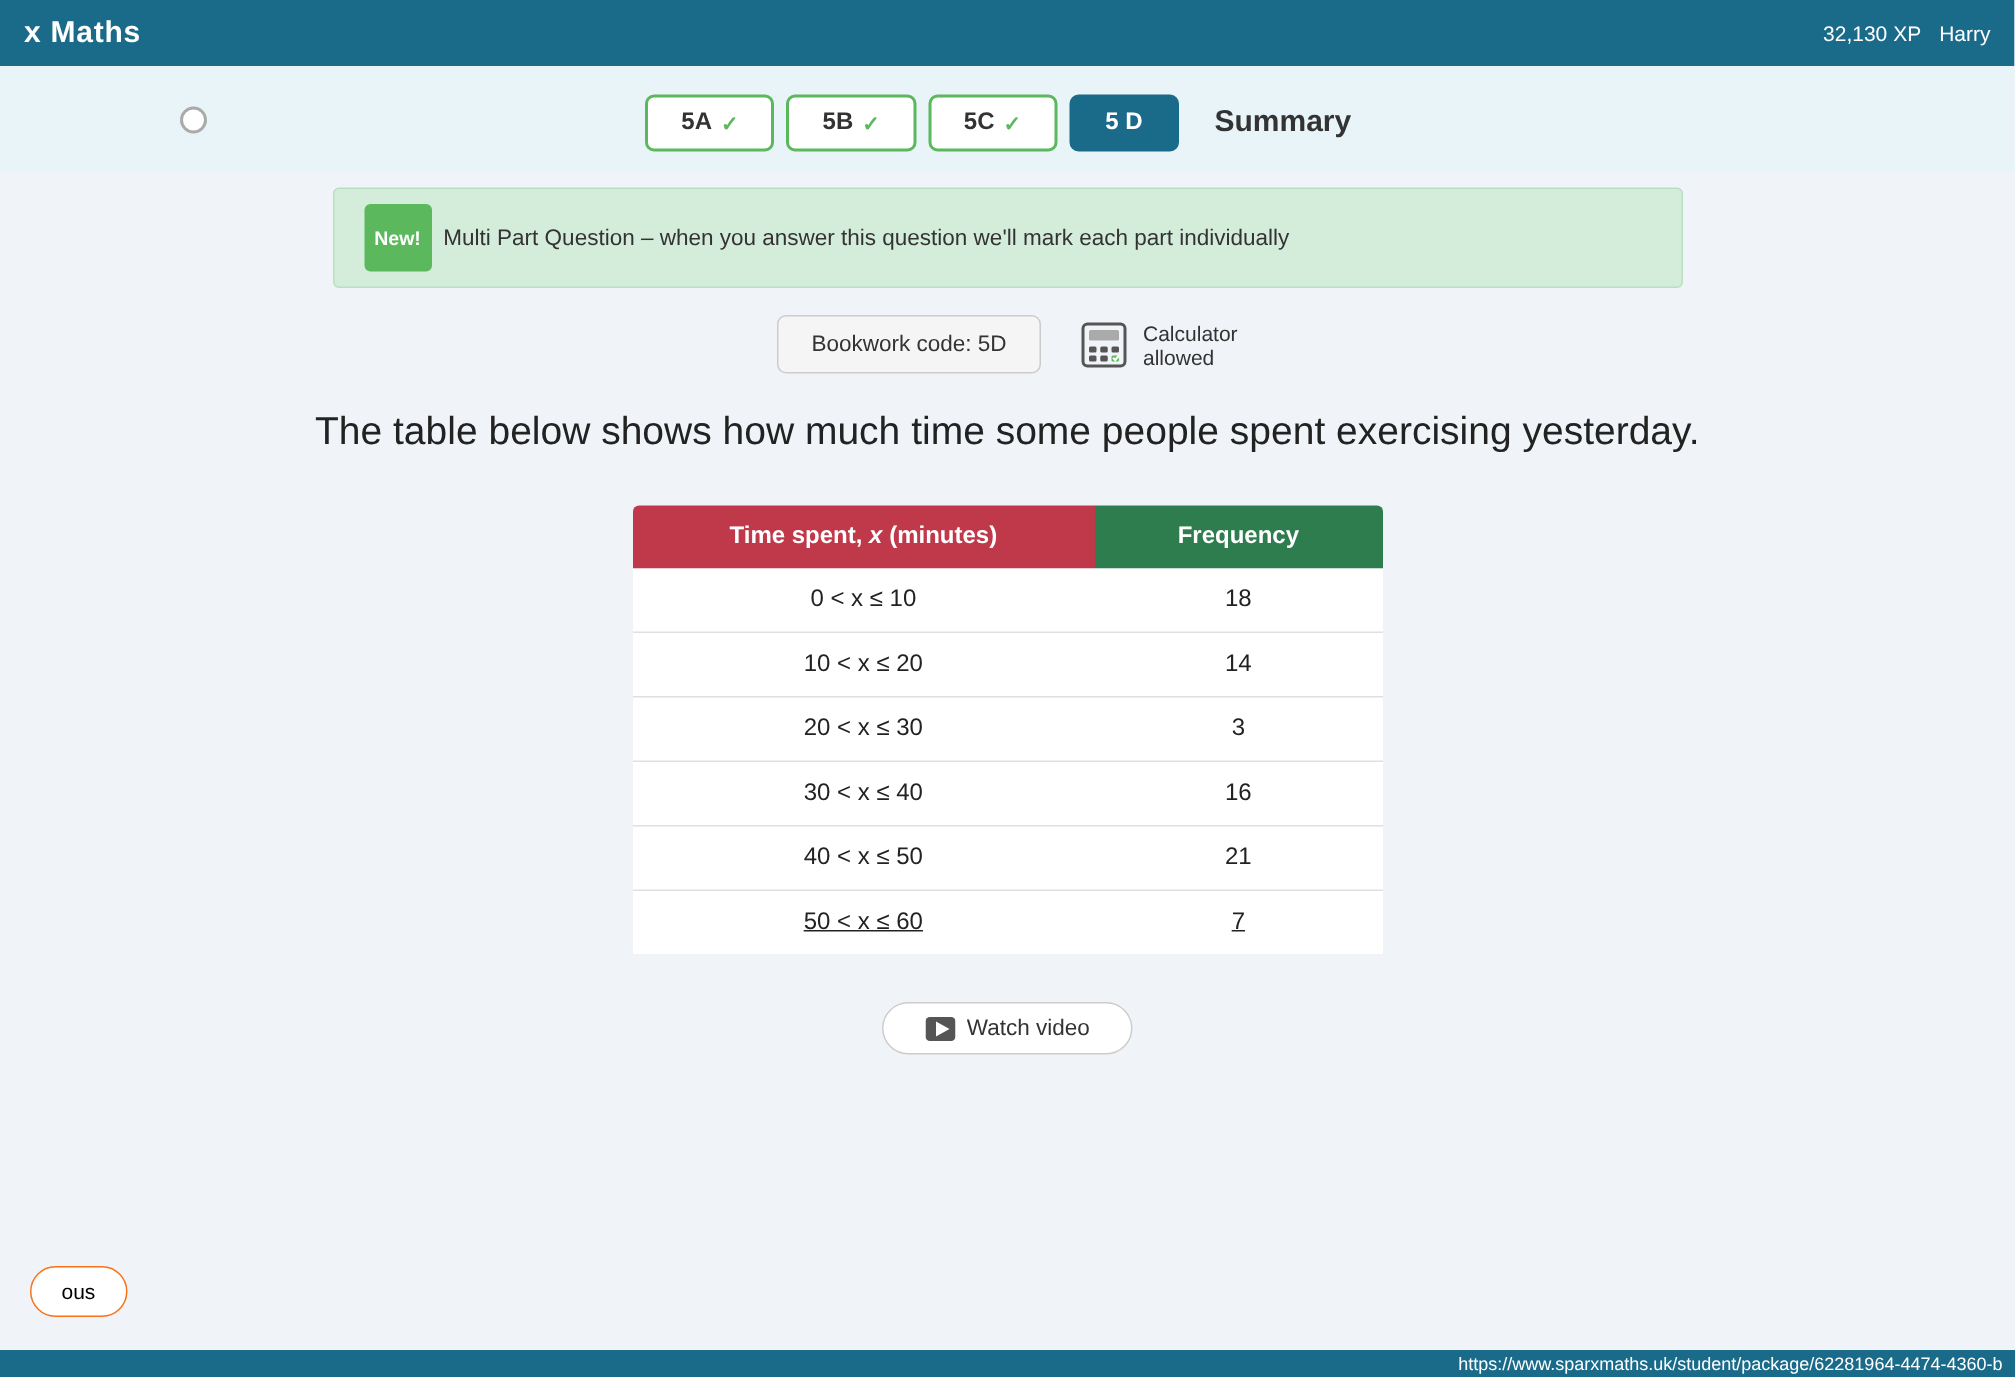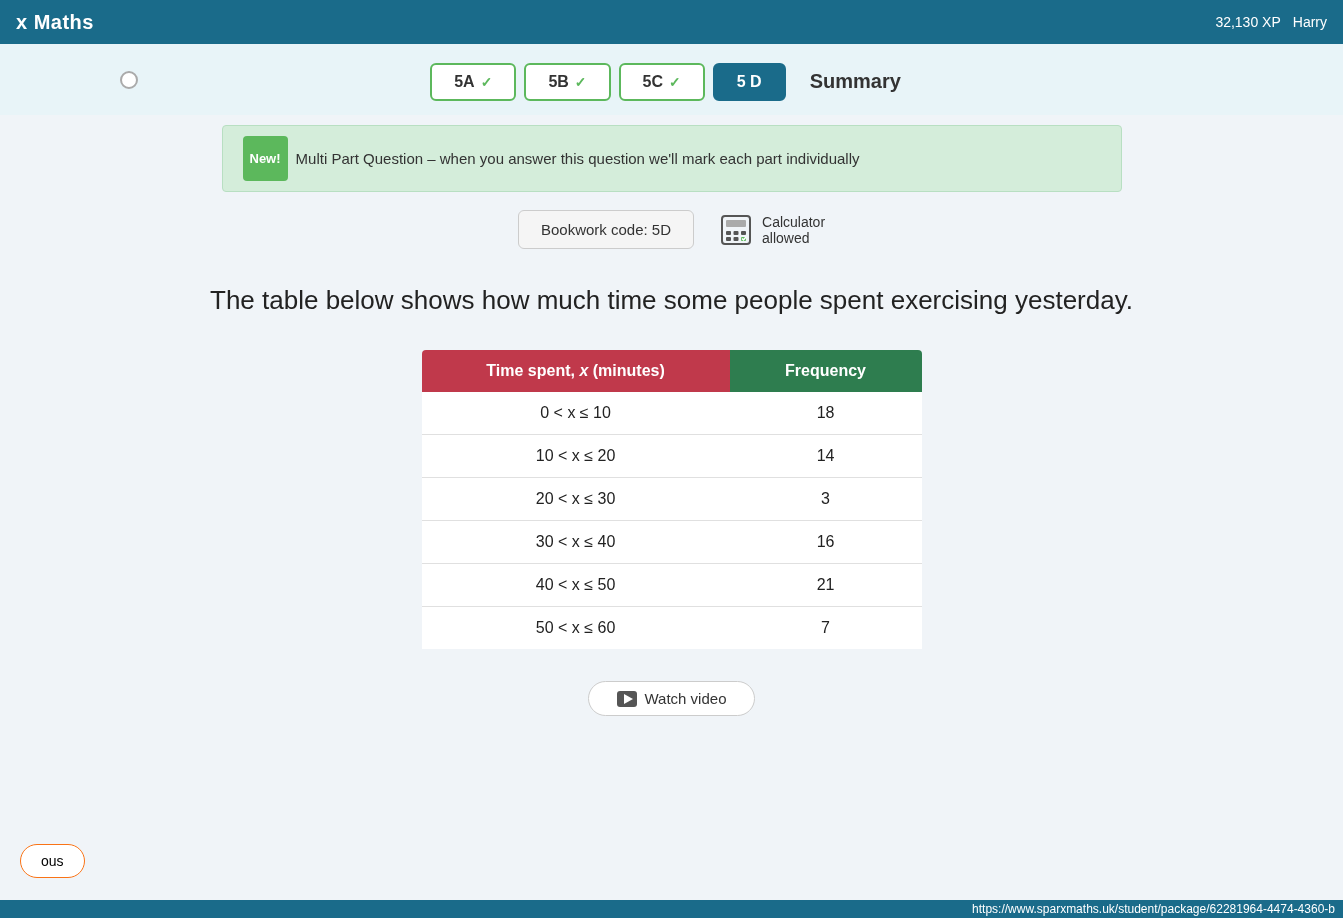--- a/index.html
+++ b/index.html
@@ -109,21 +109,21 @@
       margin: 0 auto;
       padding: 10px 40px 40px 40px;
     }
 
     
     .bookwork-row {
       display: flex;
       align-items: center;
       justify-content: center;
       gap: 24px;
-      margin-bottom: 33px;
+      margin-bottom: 20px;
     }
     .bookwork-code {
       background: #f5f5f5;
       border: 1px solid #ccc;
       border-radius: 6px;
       padding: 10px 22px;
       font-size: 15px;
       color: #333;
     }
     .calculator-info {
@@ -168,20 +168,21 @@
     .data-table td {
       padding: 12px 40px;
       text-align: center;
       font-size: 16px;
       color: #222;
       border-bottom: 1px solid #e0e0e0;
       background: white;
     }
     .data-table tr:last-child td {
       border-bottom: none;
+      text-decoration: underline;
     }
 
     
     .zoom-row {
       display: flex;
       justify-content: center;
       margin-bottom: 20px;
     }
     .zoom-btn {
       background: none;

